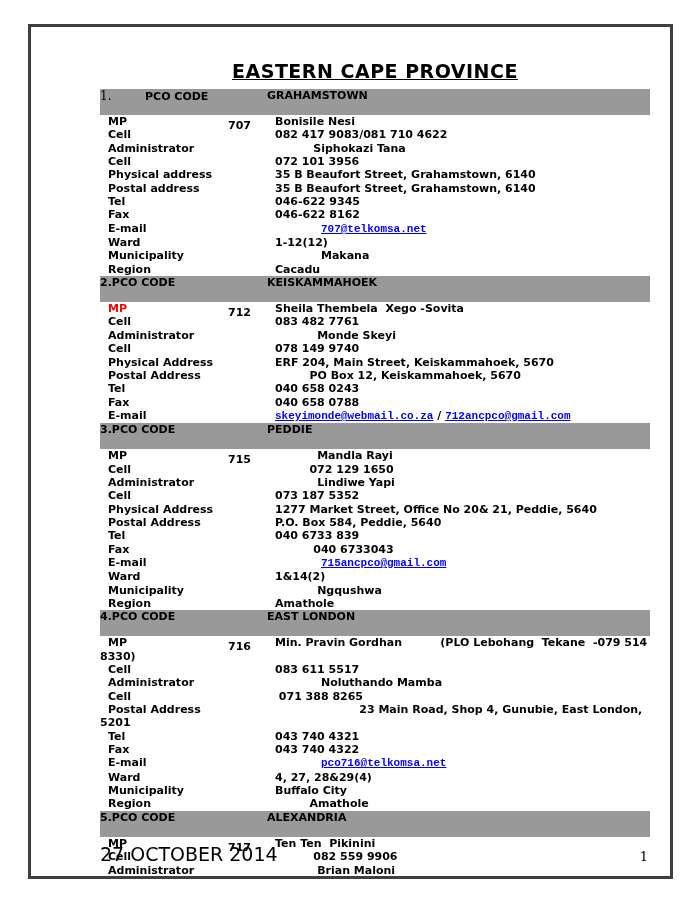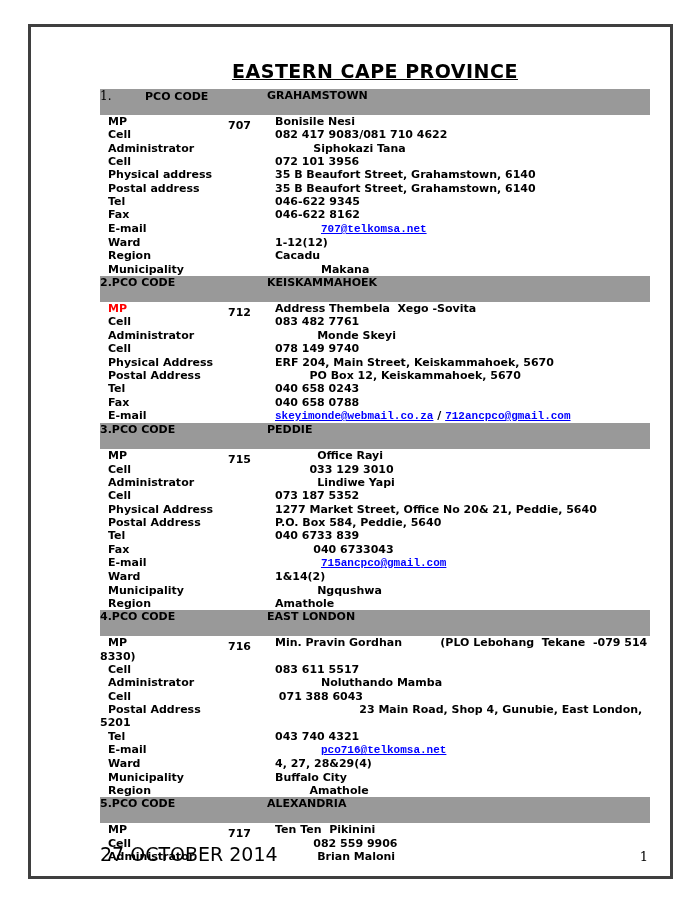--- a/index.html
+++ b/index.html
@@ -82,54 +82,55 @@
           <div class="row"><span class="lbl">MP</span><span class="val">Bonisile Nesi</span></div>
           <div class="row"><span class="lbl">Cell</span><span class="val">082 417 9083/081 710 4622</span></div>
           <div class="row"><span class="lbl">Administrator</span><span class="val">          Siphokazi Tana</span></div>
           <div class="row"><span class="lbl">Cell</span><span class="val">072 101 3956</span></div>
           <div class="row"><span class="lbl">Physical address</span><span class="val">35 B Beaufort Street, Grahamstown, 6140</span></div>
           <div class="row"><span class="lbl">Postal address</span><span class="val">35 B Beaufort Street, Grahamstown, 6140</span></div>
           <div class="row"><span class="lbl">Tel</span><span class="val">046-622 9345</span></div>
           <div class="row"><span class="lbl">Fax</span><span class="val">046-622 8162</span></div>
           <div class="row"><span class="lbl">E-mail</span><span class="val">            <a class="email-link" href="#">707@telkomsa.net</a></span></div>
           <div class="row"><span class="lbl">Ward</span><span class="val">1-12(12)</span></div>
+          <div class="row"><span class="lbl">Municipality</span><span class="val">            Makana</span></div>
           <div class="row"><span class="lbl">Region</span><span class="val">Cacadu</span></div>
-          <div class="row"><span class="lbl">Municipality</span><span class="val">            Makana</span></div>
           <div class="section-bar"><span class="bar-num">2.</span><span class="bar-label">PCO CODE</span><span class="bar-code">712</span><span class="bar-name">KEISKAMMAHOEK</span></div>
-          <div class="row"><span class="lbl red">MP</span><span class="val">Address Thembela  Xego -Sovita</span></div>
+          <div class="row"><span class="lbl red">MP</span><span class="val">Sheila Thembela  Xego -Sovita</span></div>
           <div class="row"><span class="lbl">Cell</span><span class="val">083 482 7761</span></div>
           <div class="row"><span class="lbl">Administrator</span><span class="val">           Monde Skeyi</span></div>
           <div class="row"><span class="lbl">Cell</span><span class="val">078 149 9740</span></div>
           <div class="row"><span class="lbl">Physical Address</span><span class="val">ERF 204, Main Street, Keiskammahoek, 5670</span></div>
           <div class="row"><span class="lbl">Postal Address</span><span class="val">         PO Box 12, Keiskammahoek, 5670</span></div>
           <div class="row"><span class="lbl">Tel</span><span class="val">040 658 0243</span></div>
           <div class="row"><span class="lbl">Fax</span><span class="val">040 658 0788</span></div>
           <div class="row"><span class="lbl">E-mail</span><span class="val"><a class="email-link" href="#">skeyimonde@webmail.co.za</a><span class="link-sep"> / </span><a class="email-link" href="#">712ancpco@gmail.com</a></span></div>
           <div class="section-bar"><span class="bar-num">3.</span><span class="bar-label">PCO CODE</span><span class="bar-code">715</span><span class="bar-name">PEDDIE</span></div>
-          <div class="row"><span class="lbl">MP</span><span class="val">           Office Rayi</span></div>
-          <div class="row"><span class="lbl">Cell</span><span class="val">         033 129 3010</span></div>
+          <div class="row"><span class="lbl">MP</span><span class="val">           Mandla Rayi</span></div>
+          <div class="row"><span class="lbl">Cell</span><span class="val">         072 129 1650</span></div>
           <div class="row"><span class="lbl">Administrator</span><span class="val">           Lindiwe Yapi</span></div>
           <div class="row"><span class="lbl">Cell</span><span class="val">073 187 5352</span></div>
           <div class="row"><span class="lbl">Physical Address</span><span class="val">1277 Market Street, Office No 20&amp; 21, Peddie, 5640</span></div>
           <div class="row"><span class="lbl">Postal Address</span><span class="val">P.O. Box 584, Peddie, 5640</span></div>
           <div class="row"><span class="lbl">Tel</span><span class="val">040 6733 839</span></div>
           <div class="row"><span class="lbl">Fax</span><span class="val">          040 6733043</span></div>
           <div class="row"><span class="lbl">E-mail</span><span class="val">            <a class="email-link" href="#">715ancpco@gmail.com</a></span></div>
           <div class="row"><span class="lbl">Ward</span><span class="val">1&amp;14(2)</span></div>
           <div class="row"><span class="lbl">Municipality</span><span class="val">           Ngqushwa</span></div>
           <div class="row"><span class="lbl">Region</span><span class="val">Amathole</span></div>
           <div class="section-bar"><span class="bar-num">4.</span><span class="bar-label">PCO CODE</span><span class="bar-code">716</span><span class="bar-name">EAST LONDON</span></div>
           <div class="row"><span class="lbl">MP</span><span class="val">Min. Pravin Gordhan          (PLO Lebohang  Tekane  -079 514</span></div>
           <div class="row"><span class="val">8330)</span></div>
           <div class="row"><span class="lbl">Cell</span><span class="val">083 611 5517</span></div>
           <div class="row"><span class="lbl">Administrator</span><span class="val">            Noluthando Mamba</span></div>
-          <div class="row"><span class="lbl">Cell</span><span class="val"> 071 388 6043</span></div>
+          <div class="row"><span class="lbl">Cell</span><span class="val"> 071 388 8265</span></div>
           <div class="row"><span class="lbl">Postal Address</span><span class="val">                      23 Main Road, Shop 4, Gunubie, East London,</span></div>
           <div class="row"><span class="val">5201</span></div>
           <div class="row"><span class="lbl">Tel</span><span class="val">043 740 4321</span></div>
+          <div class="row"><span class="lbl">Fax</span><span class="val">043 740 4322</span></div>
           <div class="row"><span class="lbl">E-mail</span><span class="val">            <a class="email-link" href="#">pco716@telkomsa.net</a></span></div>
           <div class="row"><span class="lbl">Ward</span><span class="val">4, 27, 28&amp;29(4)</span></div>
           <div class="row"><span class="lbl">Municipality</span><span class="val">Buffalo City</span></div>
           <div class="row"><span class="lbl">Region</span><span class="val">         Amathole</span></div>
           <div class="section-bar"><span class="bar-num">5.</span><span class="bar-label">PCO CODE</span><span class="bar-code">717</span><span class="bar-name">ALEXANDRIA</span></div>
           <div class="row"><span class="lbl">MP</span><span class="val">Ten Ten  Pikinini</span></div>
           <div class="row"><span class="lbl">Cell</span><span class="val">          082 559 9906</span></div>
           <div class="row"><span class="lbl">Administrator</span><span class="val">           Brian Maloni</span></div>
         </div>
     </div>

